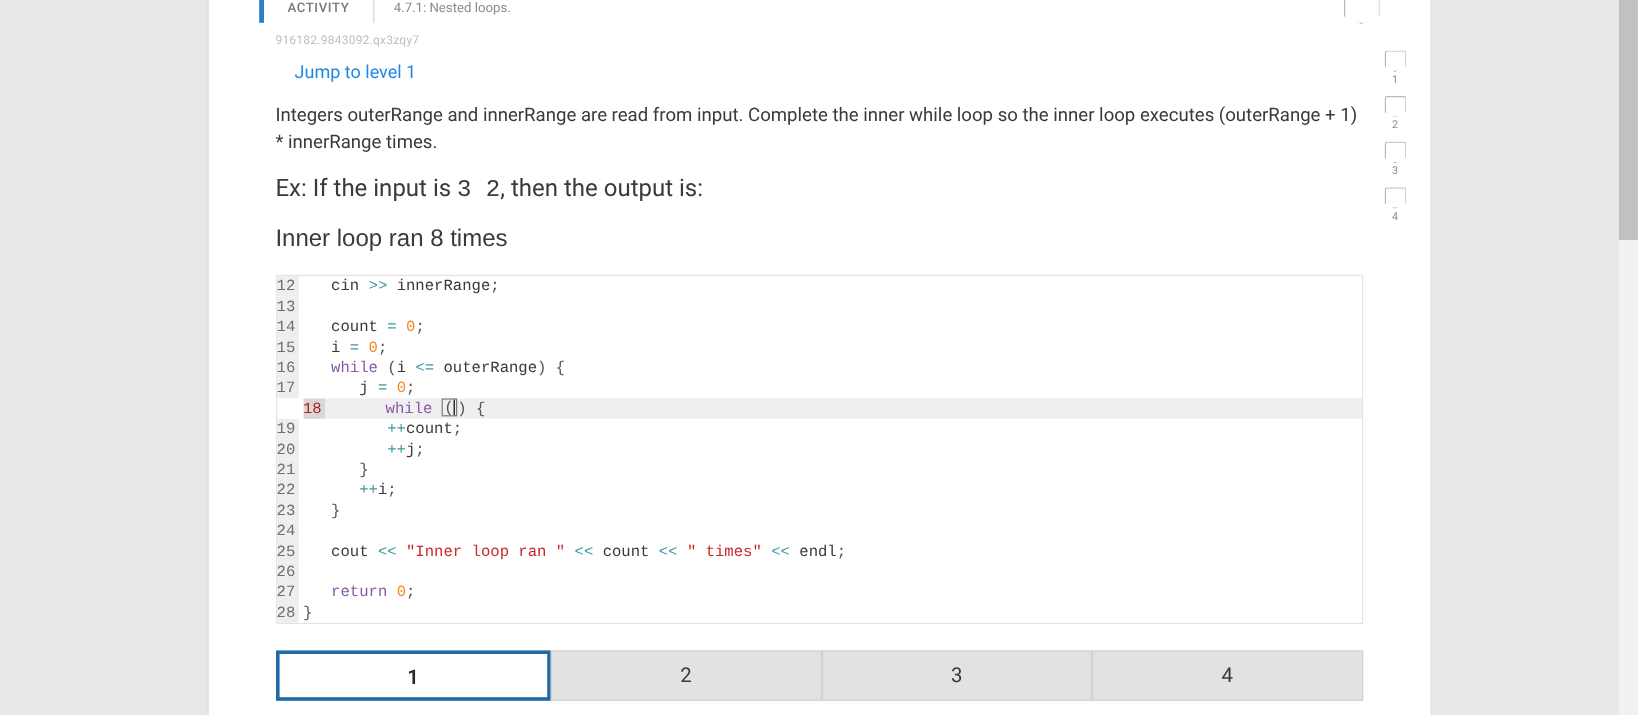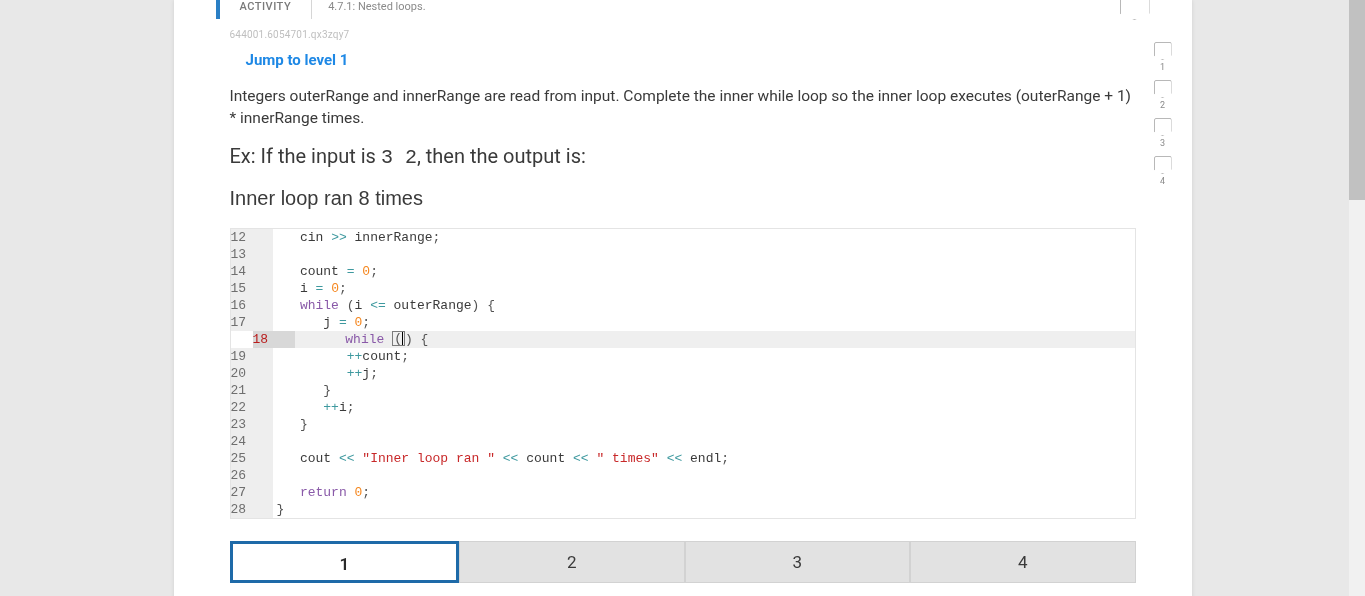--- a/index.html
+++ b/index.html
@@ -63,21 +63,21 @@
       color: #bfbfbf;
       margin: 10px 0 0 56px;
       letter-spacing: 0.2px;
     }
     .problem-body {
       margin: 10px 56px 0 56px;
       position: relative;
     }
     .jump-link {
       color: #1e88e5;
-      font-weight: 700;
+      font-weight: 400;
       text-decoration: none;
       font-size: 15px;
       display: inline-block;
       margin-left: 16px;
       margin-bottom: 16px;
     }
     .level-boxes {
       position: absolute;
       right: -36px;
       top: -8px;
@@ -124,24 +124,24 @@
       border: 1px solid #e4e4e4;
       background: #fff;
       font-family: Menlo, Consolas, "Courier New", monospace;
       font-size: 13px;
       line-height: 17px;
     }
     .code-row {
       display: flex;
     }
     .gutter {
-      width: 42px;
+      width: 18px;
       background: #eeeeee;
       color: #6f6f6f;
-      text-align: left;
+      text-align: center;
       padding-right: 8px;
       user-select: none;
       flex-shrink: 0;
     }
     .gutter.active {
       background: #d8d8d8;
       color: #b91c1c;
       margin-left: 22px;
     }
     .code-line {
@@ -215,21 +215,21 @@
 <body>
 
 <div class="page-container">
 
   <div class="activity-header">
     <div class="activity-label">ACTIVITY</div>
     <div class="activity-title-box">4.7.1: Nested loops.</div>
     <div class="activity-badge"></div>
   </div>
 
-  <div class="hash-id">644001.6054701.qx3zqy7</div>
+  <div class="hash-id">916182.9843092.qx3zqy7</div>
 
   <div class="problem-body">
 
     <div class="level-boxes" id="level-boxes">
         <div>
           <div class="level-box"></div>
           <div class="level-num">1</div>
         </div>
         <div>
           <div class="level-box"></div>

